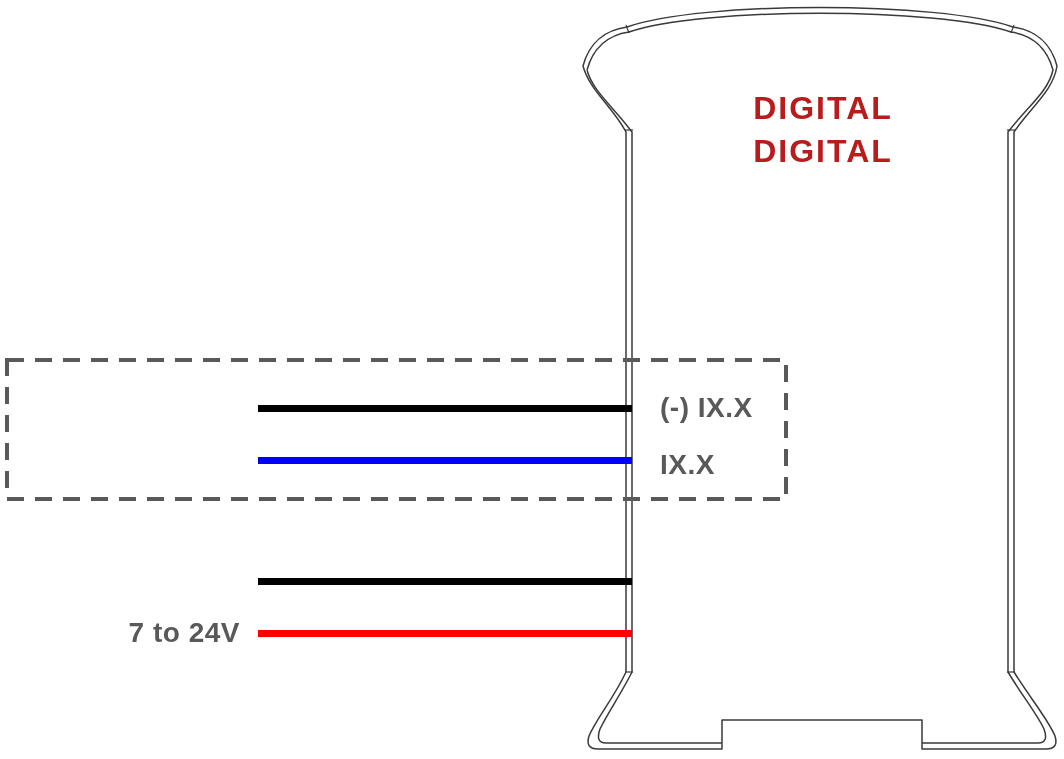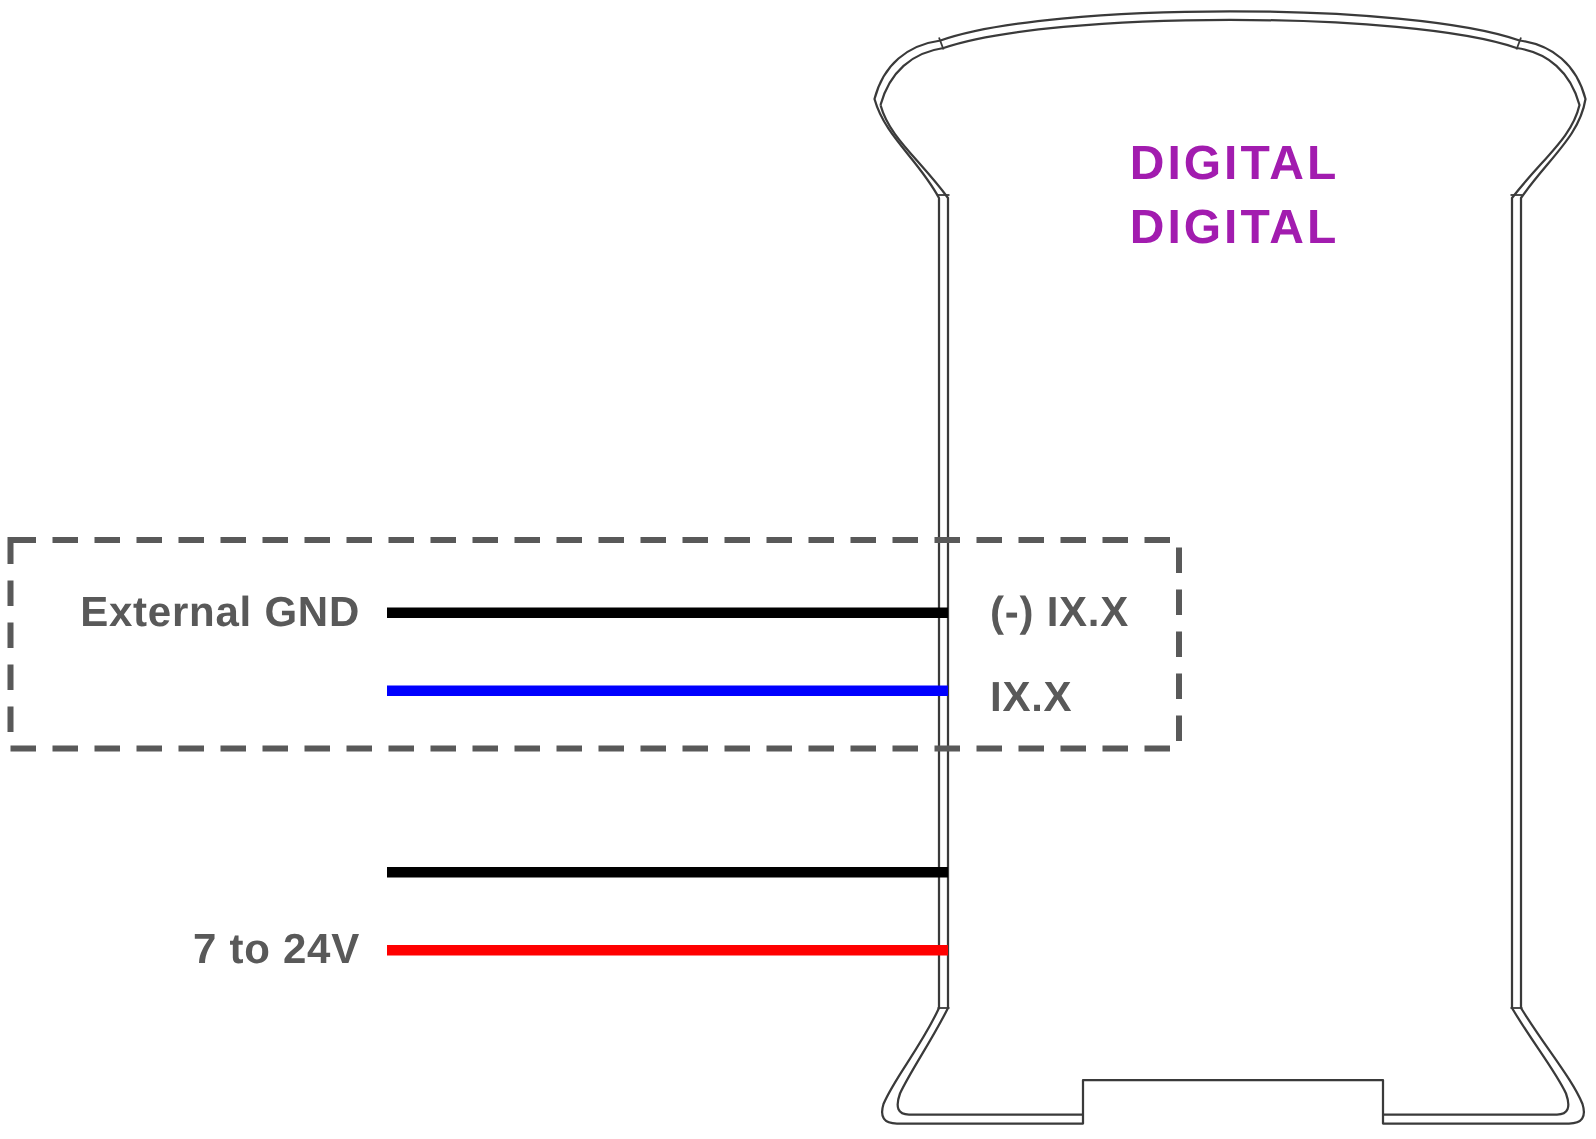--- a/index.html
+++ b/index.html
@@ -44,21 +44,21 @@
   .device-title {
     position: absolute;
     left: 643px;
     top: 87px;
     width: 360px;
     text-align: center;
     font-weight: bold;
     font-size: 32px;
     line-height: 43px;
     letter-spacing: 2px;
-    color: #a21caf;
+    color: #b91c1c;
   }
   .device-title span { display: block; }
 </style>
 </head>
 <body>
 
 <div class="canvas">
 
   <svg class="diagram-svg" viewBox="0 0 1064 759">
 
@@ -102,21 +102,20 @@
     </g>
 
     <rect x="7" y="360" width="779" height="139" fill="none" stroke-width="4" stroke-dasharray="17 11" style="stroke: rgb(89, 89, 89);"></rect>
   </svg>
 
   <div class="wire" style="top: 405px; background: rgb(0, 0, 0);"></div>
   <div class="wire" style="top: 457px; background: rgb(0, 0, 255);"></div>
   <div class="wire" style="top: 578px; background: rgb(0, 0, 0);"></div>
   <div class="wire" style="top: 630px; background: rgb(255, 0, 0);"></div>
 
-  <div class="label left" style="top:391px">External GND</div>
   <div class="label left" style="top:616px">7 to 24V</div>
 
   <div class="label right" style="top:391px">(-) IX.X</div>
   <div class="label right" style="top:448px">IX.X</div>
 
   <div class="device-title">
     <span>DIGITAL</span>
     <span>DIGITAL</span>
   </div>
 

